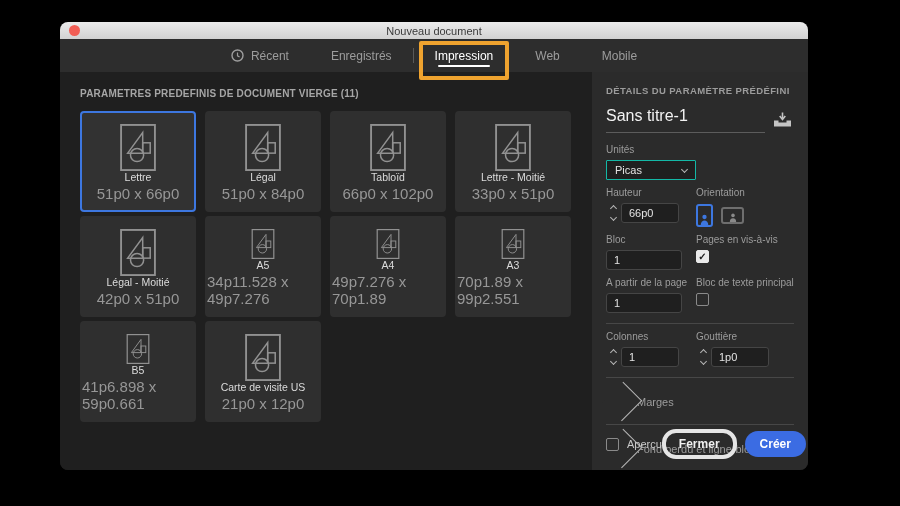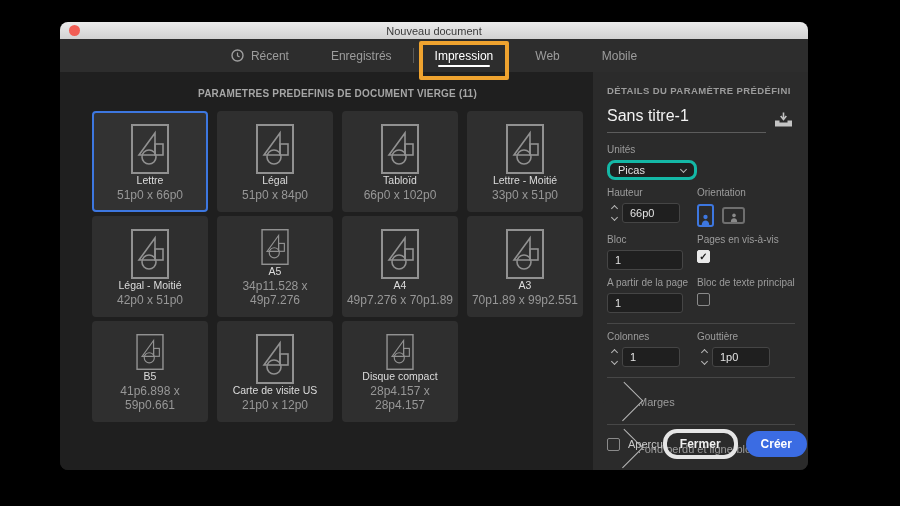--- a/index.html
+++ b/index.html
@@ -23,30 +23,30 @@
          position:relative; white-space:nowrap; }
   .tab.active { color:#fff; }
   .tab-sep { width:1px; height:15px; background:#595959; }
   .hl-box { position:absolute; top:2px; bottom:-8px; left:5px; right:5px;
             border:4px solid var(--orange,#efa32f); border-radius:2px; z-index:10; }
   .active-underline { position:absolute; bottom:5px; left:50%; transform:translateX(-50%);
             width:52px; height:2px; background:#fff; border-radius:1px; }
 
   
   .content { display:flex; height:398px; }
-  .left { flex:1; background:#1f1f1f; padding:14px 10px 0 32px;text-align:center; }
+  .left { flex:1; background:#1f1f1f; padding:14px 10px 0 20px; }
   .left-header { font-size:10px; font-weight:bold; color:#a6a6a6;
                  letter-spacing:.2px; margin:2px 0 12px; }
   .grid { display:grid; grid-template-columns:repeat(4,116px); gap:4px 9px; }
   .card { width:116px; height:101px; background:#2f2f2f; border:2px solid transparent;
           border-radius:4px; display:flex; flex-direction:column; align-items:center; }
   .card.selected { border-color:var(--accent,#3d77e0); background:#323232; }
   .card svg { margin-top:11px; }
   .card-name { margin-top:auto; font-size:10.5px; color:#dcdcdc; }
-  .card-dims { font-size:12px; color:#979797; margin:2px 0 8px; }
+  .card-dims { font-size:15px; color:#979797; margin:2px 0 8px; }
 
   
   .right { width:216px; background:#2b2b2b; padding:13px 14px; position:relative; }
   .right-header { font-size:9.5px; font-weight:bold; color:#9c9c9c;
                   letter-spacing:.4px; margin-bottom:11px; }
   .docname-row { display:flex; align-items:flex-end; margin-bottom:4px; }
   .docname { font-size:16px; color:#f2f2f2; border-bottom:1px solid #5c5c5c;
              padding-bottom:7px; flex:1; }
   .save-ic { margin:0 2px 6px 8px; }
 
@@ -61,22 +61,22 @@
           border-bottom:1.6px solid #b5b5b5; display:inline-block; }
   .chev.up { transform:rotate(-135deg); }
   .chev.down { transform:rotate(45deg); }
   .chev.right { transform:rotate(-45deg); }
 
   .field { height:20px; background:#1f1f1f; border:1px solid #454545; border-radius:3px;
            color:#e3e3e3; font-size:11px; padding:0 7px;
            font-family:"Liberation Sans", sans-serif; outline:none; }
   input.field { width:58px; }
   input.field.w-full { width:76px; }
-  .select { width:90px; height:20px; background:#1f1f1f; border:3px solid #14b8a6;
-            border-radius:8px; color:#e3e3e3; font-size:11px; padding:0 8px;
+  .select { width:90px; height:20px; background:#1f1f1f; border:1px solid #14b8a6;
+            border-radius:1px; color:#e3e3e3; font-size:11px; padding:0 8px;
             display:flex; align-items:center; justify-content:space-between; }
   .select .chev { margin-top:-2px; }
 
   .orient-row { display:flex; gap:8px; align-items:center; height:24px; }
   .orient { border-radius:3px; display:flex; align-items:flex-end; justify-content:center; }
   .orient.portrait { width:17px; height:23px; border:2px solid var(--accent,#3d77e0); }
   .orient.landscape { width:23px; height:17px; border:2px solid #6e6e6e; }
 
   .checkbox { width:13px; height:13px; border:1px solid #8a8a8a; border-radius:2px;
               margin-top:3px; display:flex; align-items:center; justify-content:center;
@@ -233,30 +233,20 @@
   </div>
           <div class="card">
     <svg width="38" height="50" viewBox="0 0 38 50">
       <rect x="1" y="1" width="36" height="48" fill="none" stroke="#919191" stroke-width="2"></rect>
       <polygon points="24,9 24,31 8,31" fill="none" stroke="#919191" stroke-width="1.6"></polygon>
       <rect x="24" y="20" width="8" height="11" fill="none" stroke="#919191" stroke-width="1.6"></rect>
       <circle cx="18" cy="33" r="7" fill="none" stroke="#919191" stroke-width="1.6"></circle>
     </svg>
     <div class="card-name">Carte de visite US</div>
     <div class="card-dims">21p0 x 12p0</div>
-  </div>
-          <div class="card">
-    <svg width="38" height="50" viewBox="0 0 38 50">
-      <rect x="1" y="1" width="36" height="48" fill="none" stroke="#919191" stroke-width="2"></rect>
-      <polygon points="24,9 24,31 8,31" fill="none" stroke="#919191" stroke-width="1.6"></polygon>
-      <rect x="24" y="20" width="8" height="11" fill="none" stroke="#919191" stroke-width="1.6"></rect>
-      <circle cx="18" cy="33" r="7" fill="none" stroke="#919191" stroke-width="1.6"></circle>
-    </svg>
-    <div class="card-name">Disque compact</div>
-    <div class="card-dims">28p4.157 x 28p4.157</div>
   </div>
         </div>
     </div>
 
     <div class="right">
       <div class="right-header">DÉTAILS DU PARAMÈTRE PRÉDÉFINI</div>
 
       <div class="docname-row">
         <div class="docname">Sans titre-1</div>
         <span class="save-ic">

